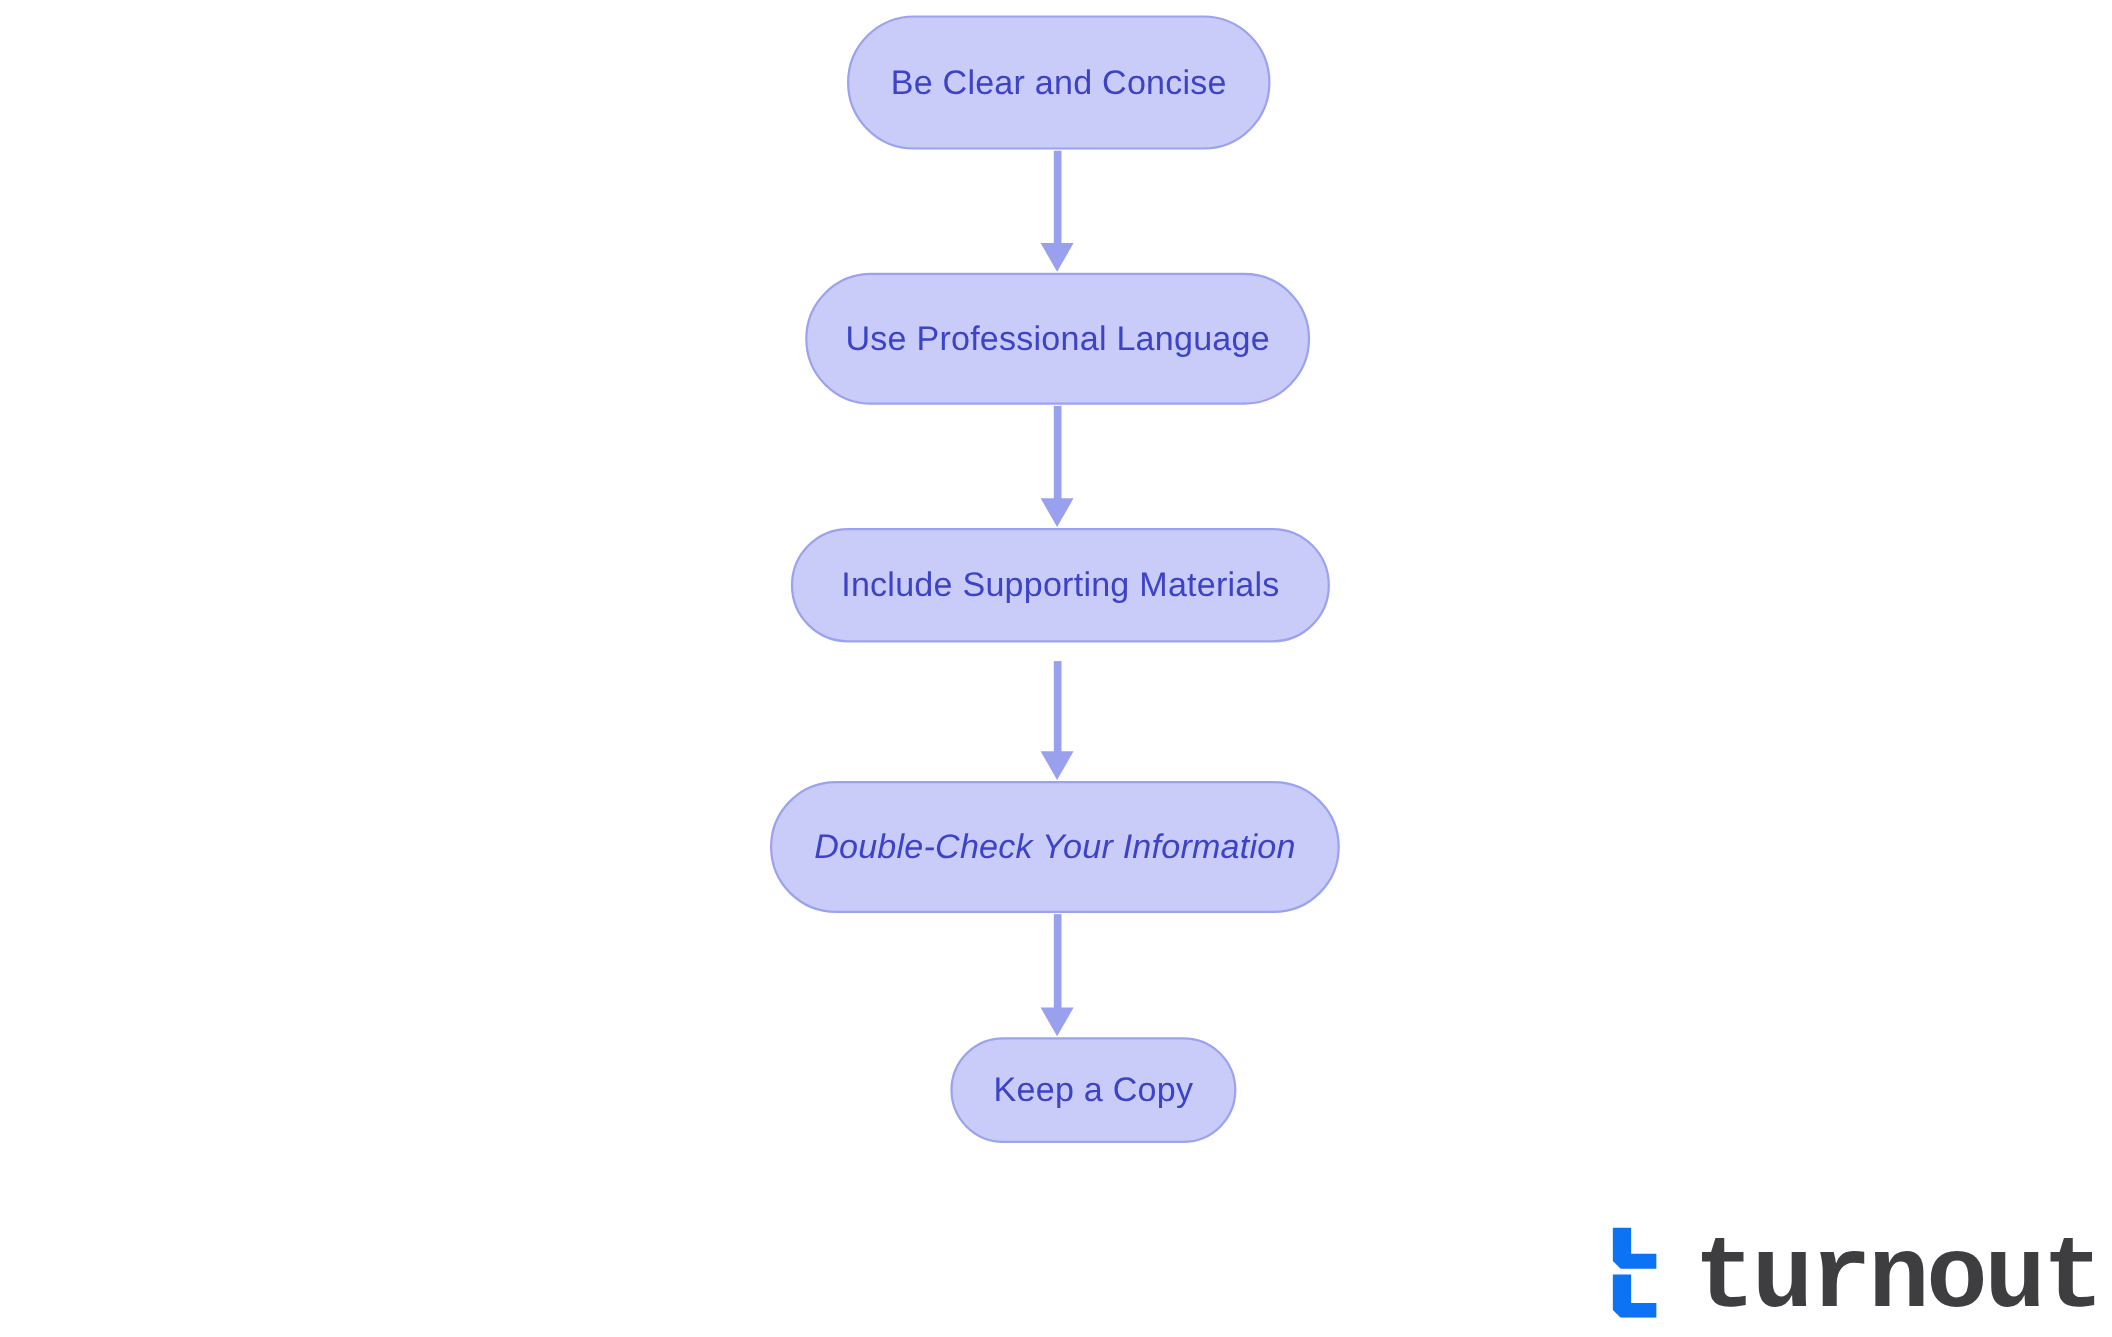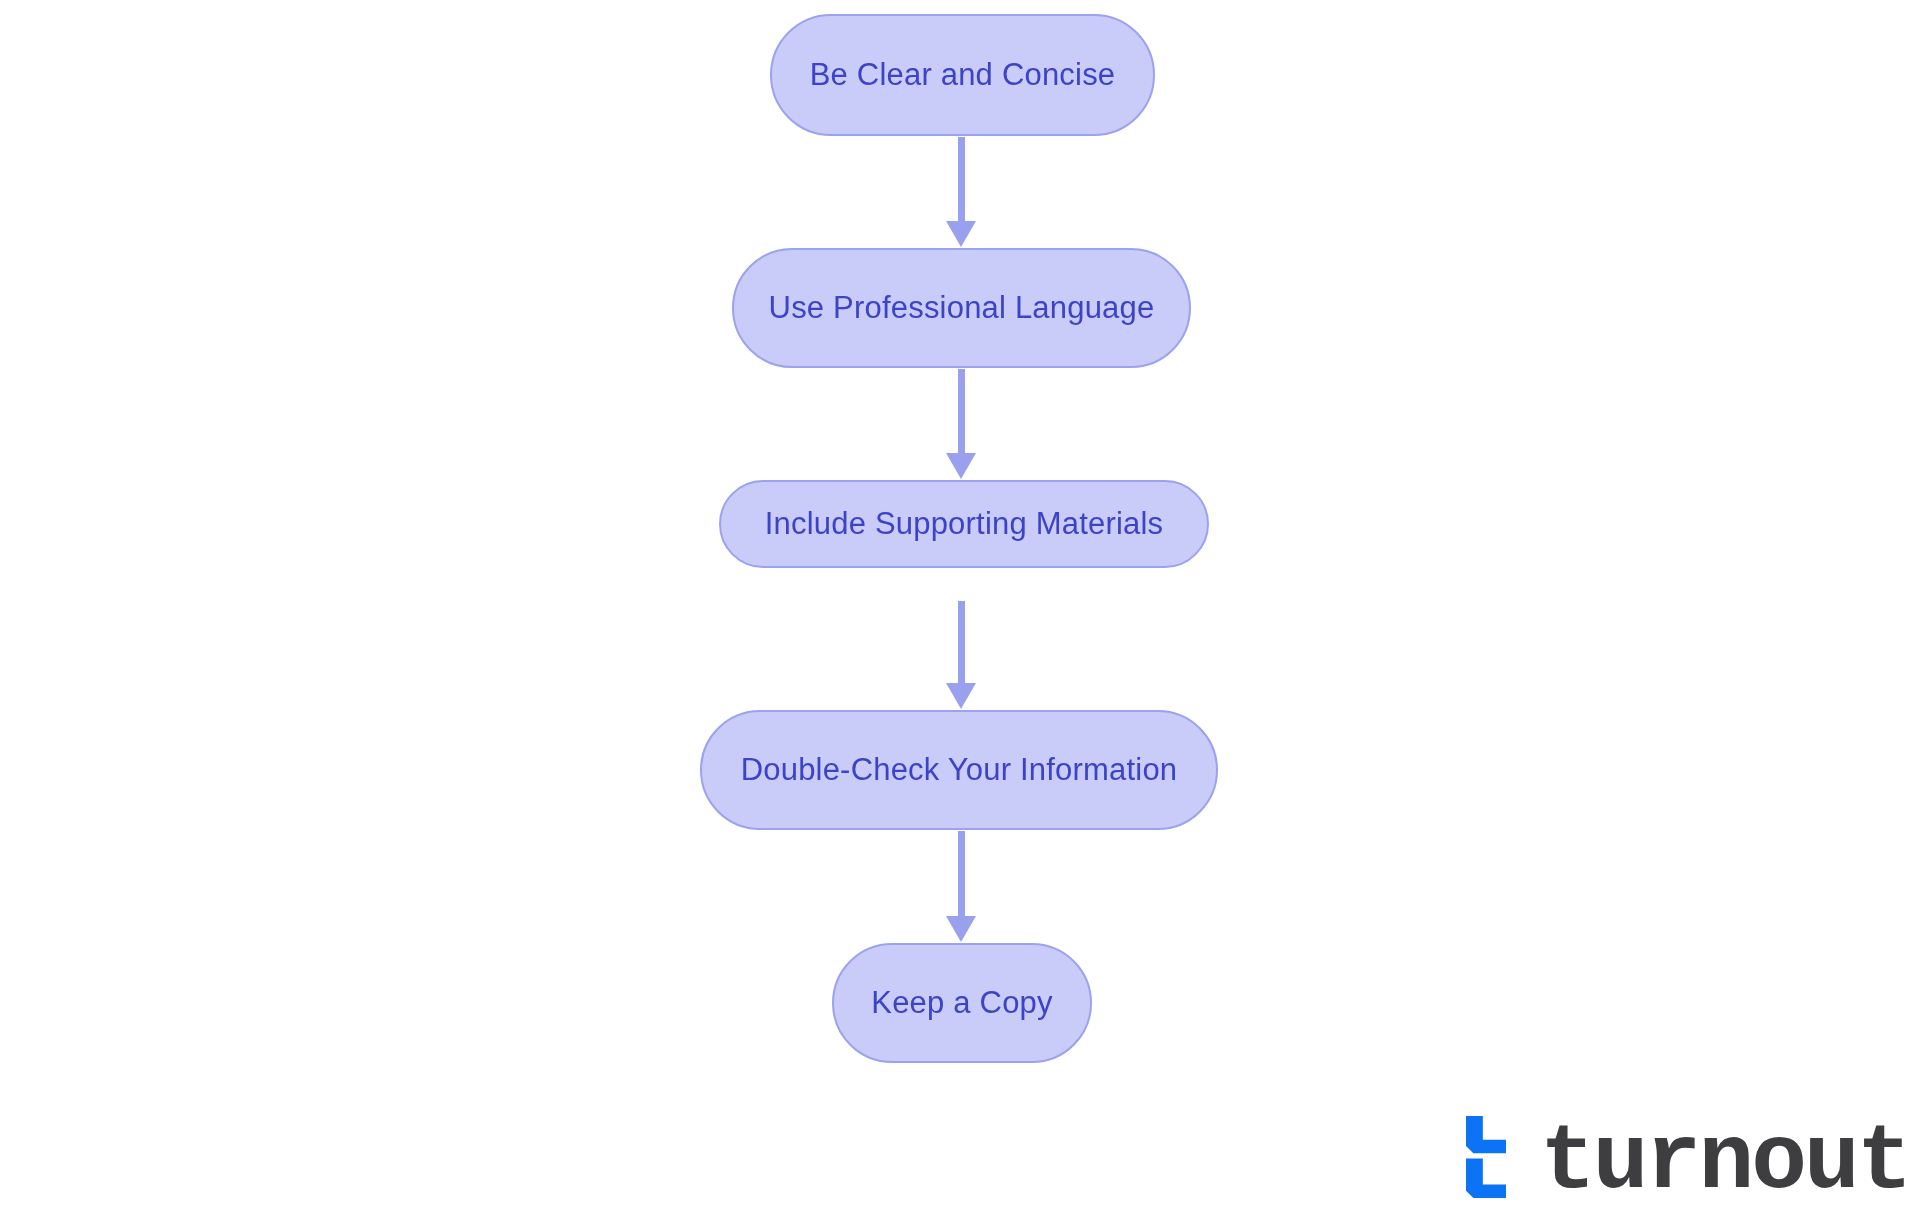--- a/index.html
+++ b/index.html
@@ -93,39 +93,39 @@
 
   <div class="node" style="left:732px; top:248px; width:459px; height:120px;text-align:right;">
     <span>Use Professional Language</span>
   </div>
 
   <div class="arrow" style="left:946px; top:369px; height:110px;">
     <div class="arrow-line"></div>
     <div class="arrow-head"></div>
   </div>
 
-  <div class="node" style="left:719px; top:480px; width:490px; height:88px;">
+  <div class="node" style="left:719px; top:480px; width:490px; height:104px;">
     <span>Include Supporting Materials</span>
   </div>
 
   <div class="arrow" style="left:946px; top:601px; height:108px;">
     <div class="arrow-line"></div>
     <div class="arrow-head"></div>
   </div>
 
-  <div class="node" style="left:700px; top:710px; width:518px; height:120px;">
+  <div class="node" style="left:700px; top:710px; width:518px; height:120px;font-style:italic;">
     <span>Double-Check Your Information</span>
   </div>
 
   <div class="arrow" style="left:946px; top:831px; height:111px;">
     <div class="arrow-line"></div>
     <div class="arrow-head"></div>
   </div>
 
-  <div class="node" style="left:832px; top:943px; width:260px; height:120px;justify-content:center;">
+  <div class="node" style="left:864px; top:943px; width:260px; height:96px;justify-content:center;">
     <span>Keep a Copy</span>
   </div>
 
   <div>
     <svg class="logo-icon" viewBox="0 0 38 79" preserveAspectRatio="none">
       <path d="M0 0 H16 V23 H38 V36 H7 L0 29 Z"></path>
       <path d="M0 41 H16 V66 H38 V79 H7 L0 72 Z"></path>
     </svg>
     <span class="logo-text">turnout</span>
   </div>

